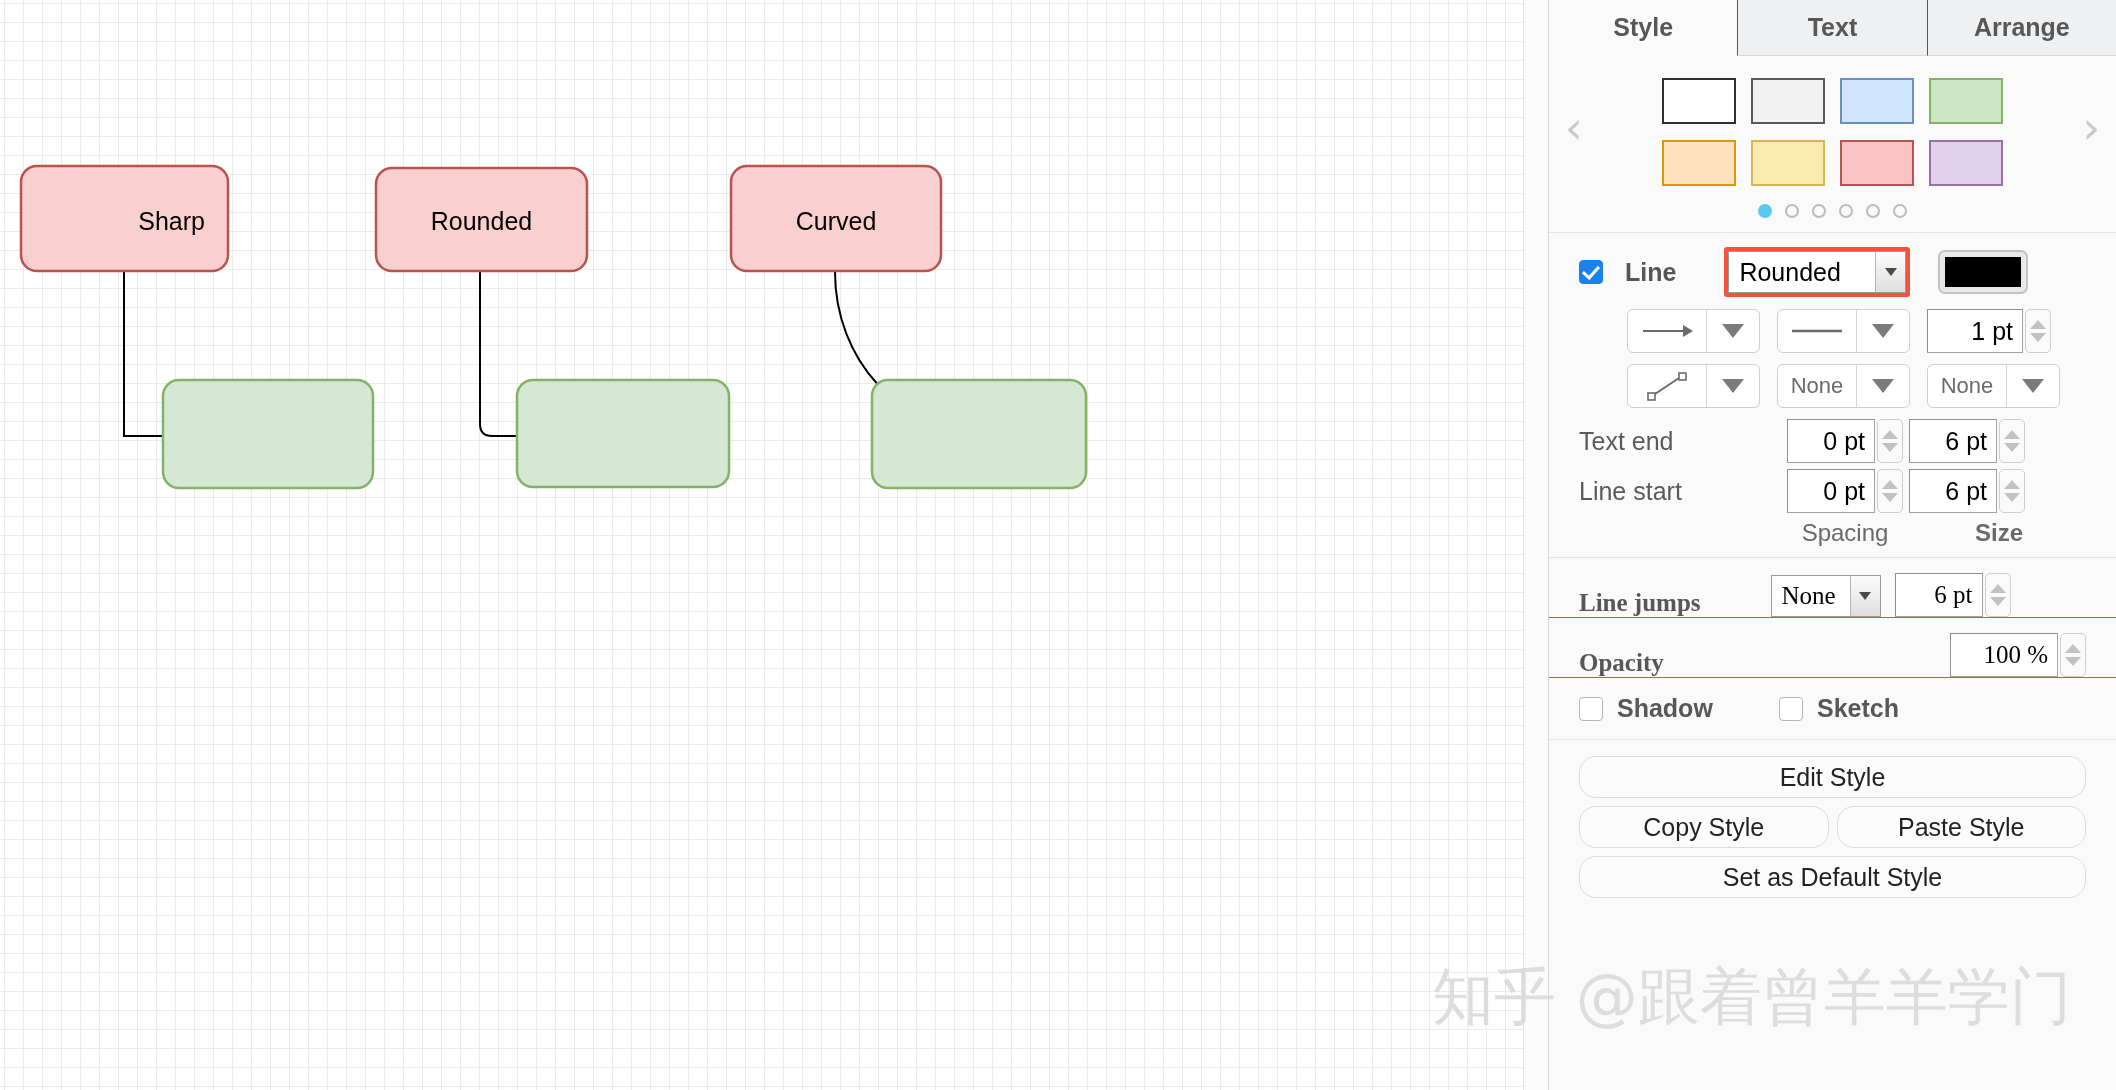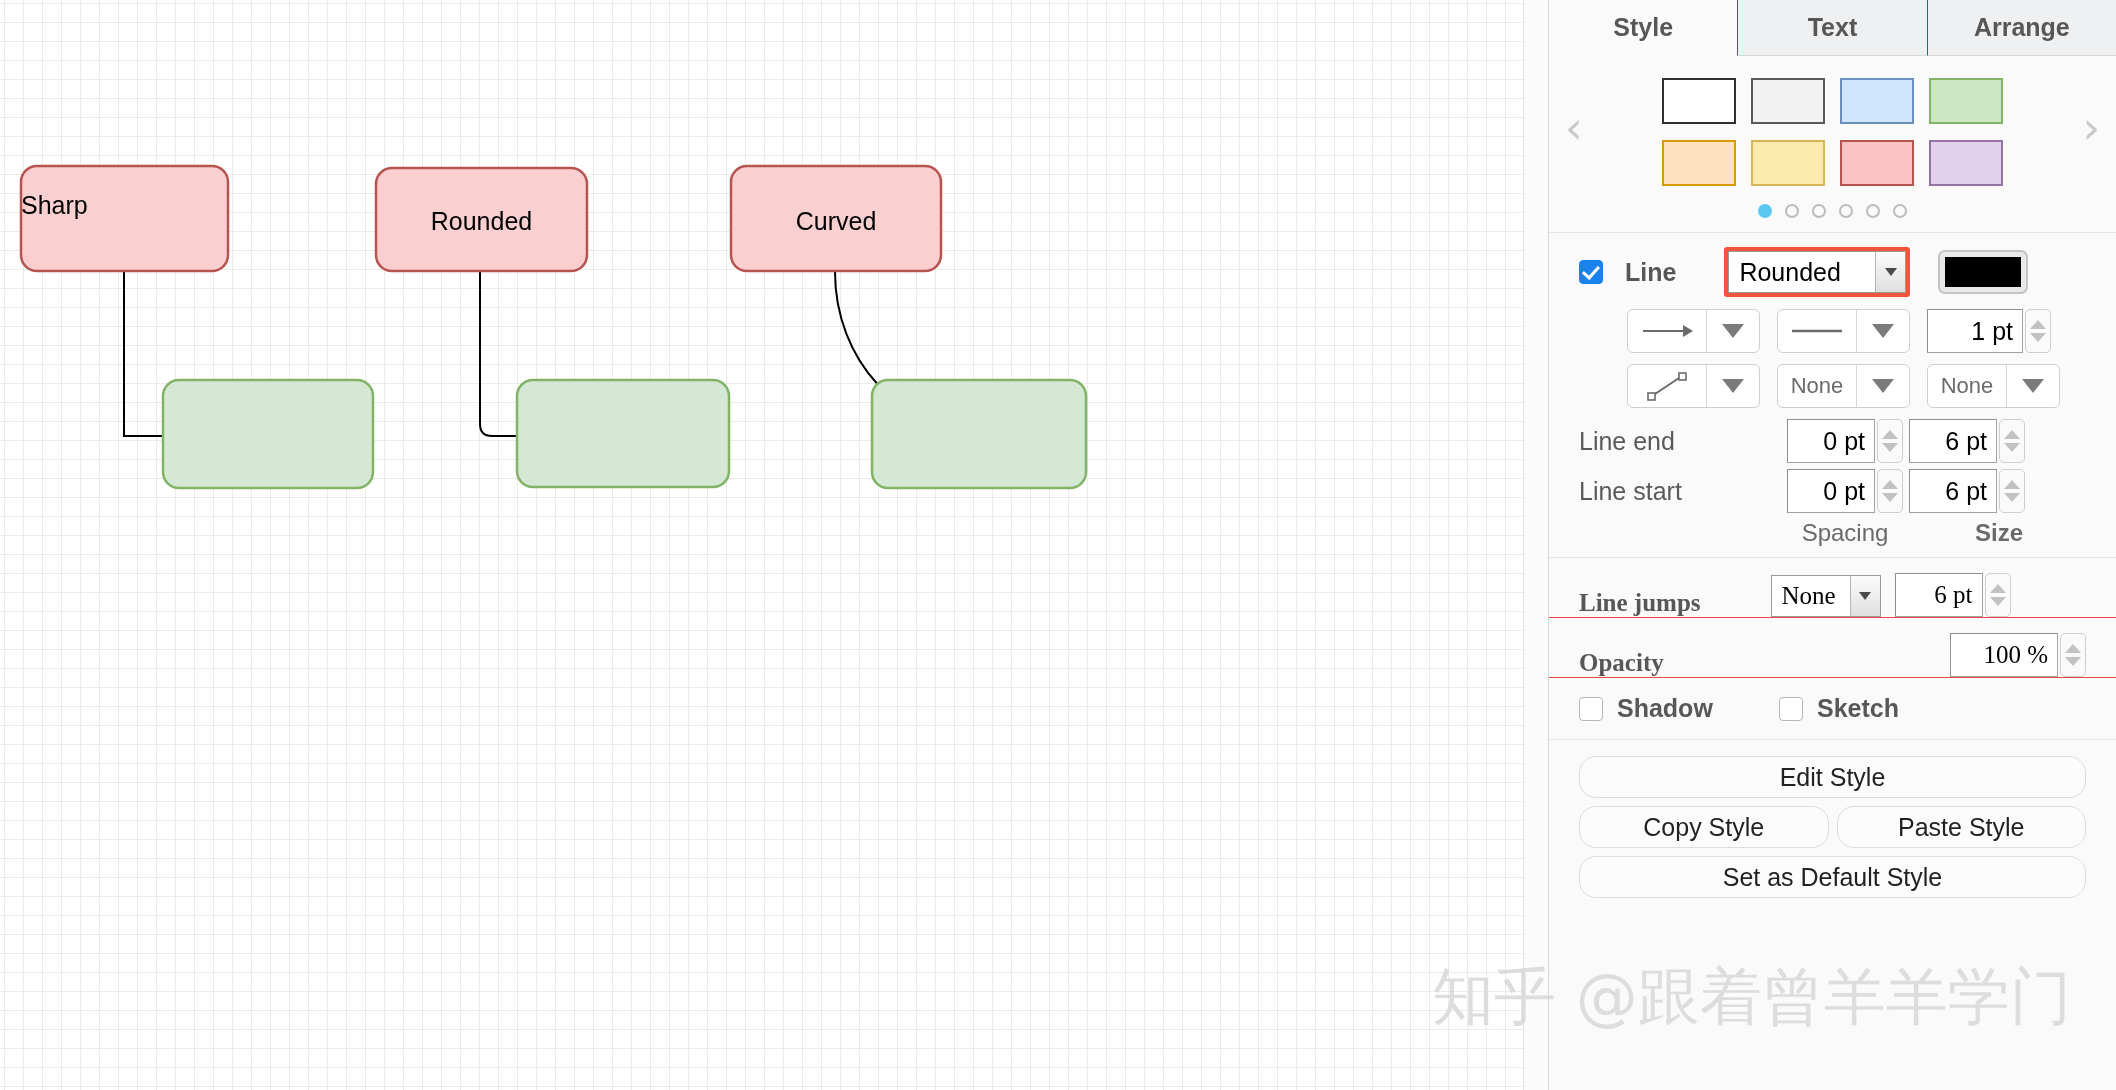--- a/index.html
+++ b/index.html
@@ -233,21 +233,21 @@
 
       <rect x="21" y="166" width="207" height="105" rx="16" fill="#f9cfcf" stroke="#b85450" stroke-width="2.5"></rect>
       <rect x="376" y="168" width="211" height="103" rx="16" fill="#f9cfcf" stroke="#b85450" stroke-width="2.5"></rect>
       <rect x="731" y="166" width="210" height="105" rx="16" fill="#f9cfcf" stroke="#b85450" stroke-width="2.5"></rect>
 
       <rect x="163" y="380" width="210" height="108" rx="16" fill="#d5e8d4" stroke="#82b366" stroke-width="2.5"></rect>
       <rect x="517" y="380" width="212" height="107" rx="16" fill="#d5e8d4" stroke="#82b366" stroke-width="2.5"></rect>
       <rect x="872" y="380" width="214" height="108" rx="16" fill="#d5e8d4" stroke="#82b366" stroke-width="2.5"></rect>
     </svg>
 
-    <div class="shape-label" style="left:21px;top:191px;width:184px;text-align:left;">Sharp</div>
+    <div class="shape-label" style="left:21px;top:207px;width:184px;text-align:right;">Sharp</div>
     <div class="shape-label" style="left:376px;top:207px;width:211px;text-align:center;">Rounded</div>
     <div class="shape-label" style="left:731px;top:207px;width:210px;text-align:center;">Curved</div>
   </div>
 
   <div id="gap-strip"></div>
 
   <div id="panel">
 
     <div id="tabs">
       <div class="tab active">
@@ -373,21 +373,21 @@
               <span>None</span>
             </span>
             <span class="divider"></span>
             <span class="dd">
                 <i class="caret-lg"></i>
               </span>
           </div>
         </div>
 
         <div class="le-row">
-          <span class="le-label">Line end</span>
+          <span class="le-label">Text end</span>
           <div class="numbox" style="width:88px;">
             <span>0 pt</span>
           </div>
           <div class="stepper">
               <i class="st-up"></i>
               <i class="st-dn"></i>
             </div>
           <div class="numbox" style="width:88px;margin-left:6px;">
             <span>6 pt</span>
           </div>

